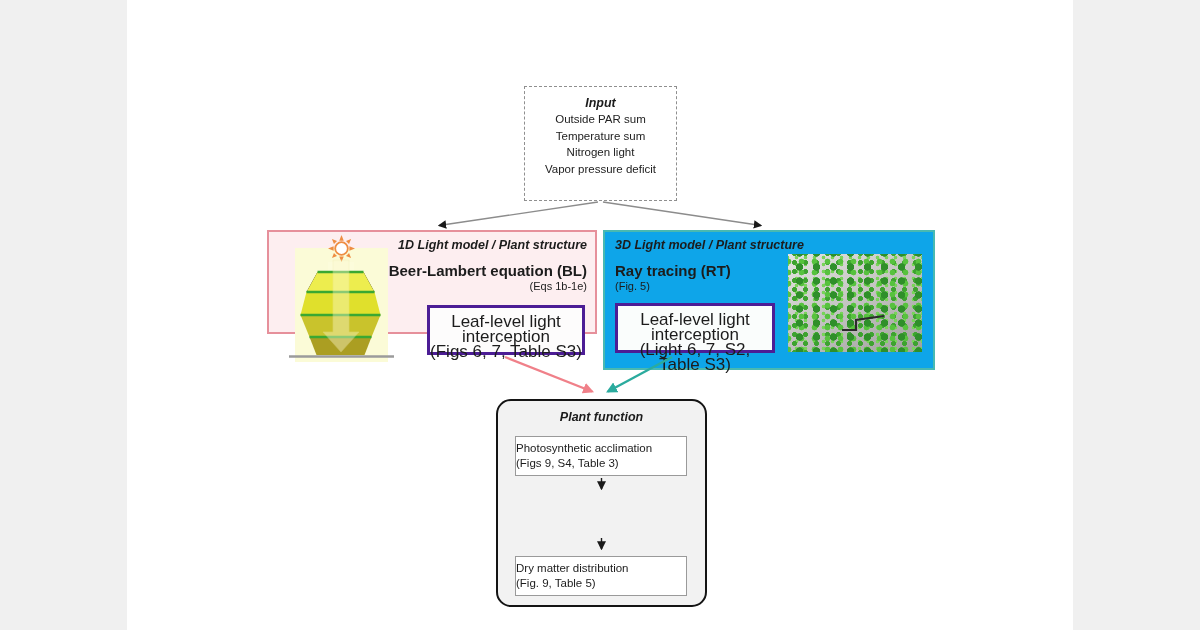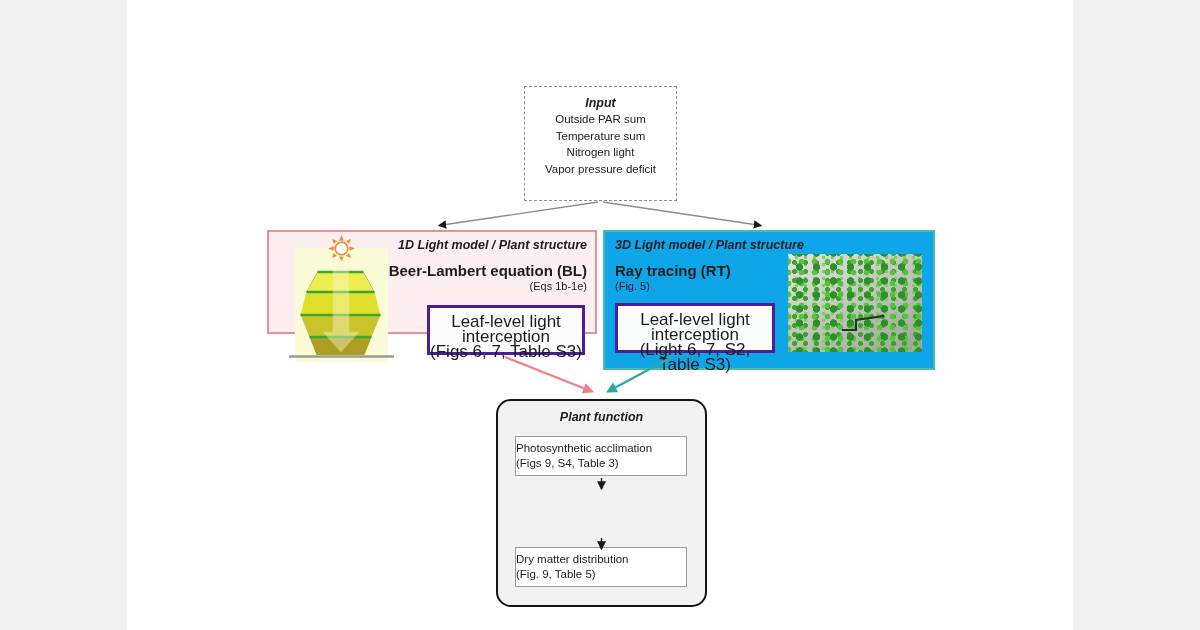--- a/index.html
+++ b/index.html
@@ -60,21 +60,21 @@
   
   .pf-box{
     left:496px;top:399px;width:211px;height:208px;
     border:2.5px solid #141414;border-radius:15px;background:#f2f2f2;z-index:2;
   }
   .pf-title{text-align:center;margin-top:9px;font-weight:bold;font-style:italic;font-size:12.5px;}
   .pf-step{
     left:17px;width:172px;height:40px;background:#ffffff;border:1px solid #9a9a9a;
     text-align:left;font-size:11.5px;line-height:15px;padding-top:4px;
   }
-  .pf-step-1{top:35px;} .pf-step-2{top:95px;} .pf-step-3{top:146px;}
+  .pf-step-1{top:35px;} .pf-step-2{top:95px;} .pf-step-3{top:155px;}
 
   
   .overlay{position:absolute;left:0;top:0;width:1200px;height:630px;z-index:5;pointer-events:none;}
 </style>
 </head>
 <body>
 
 <div class="page"></div>
 
 <div class="abs input-box">

